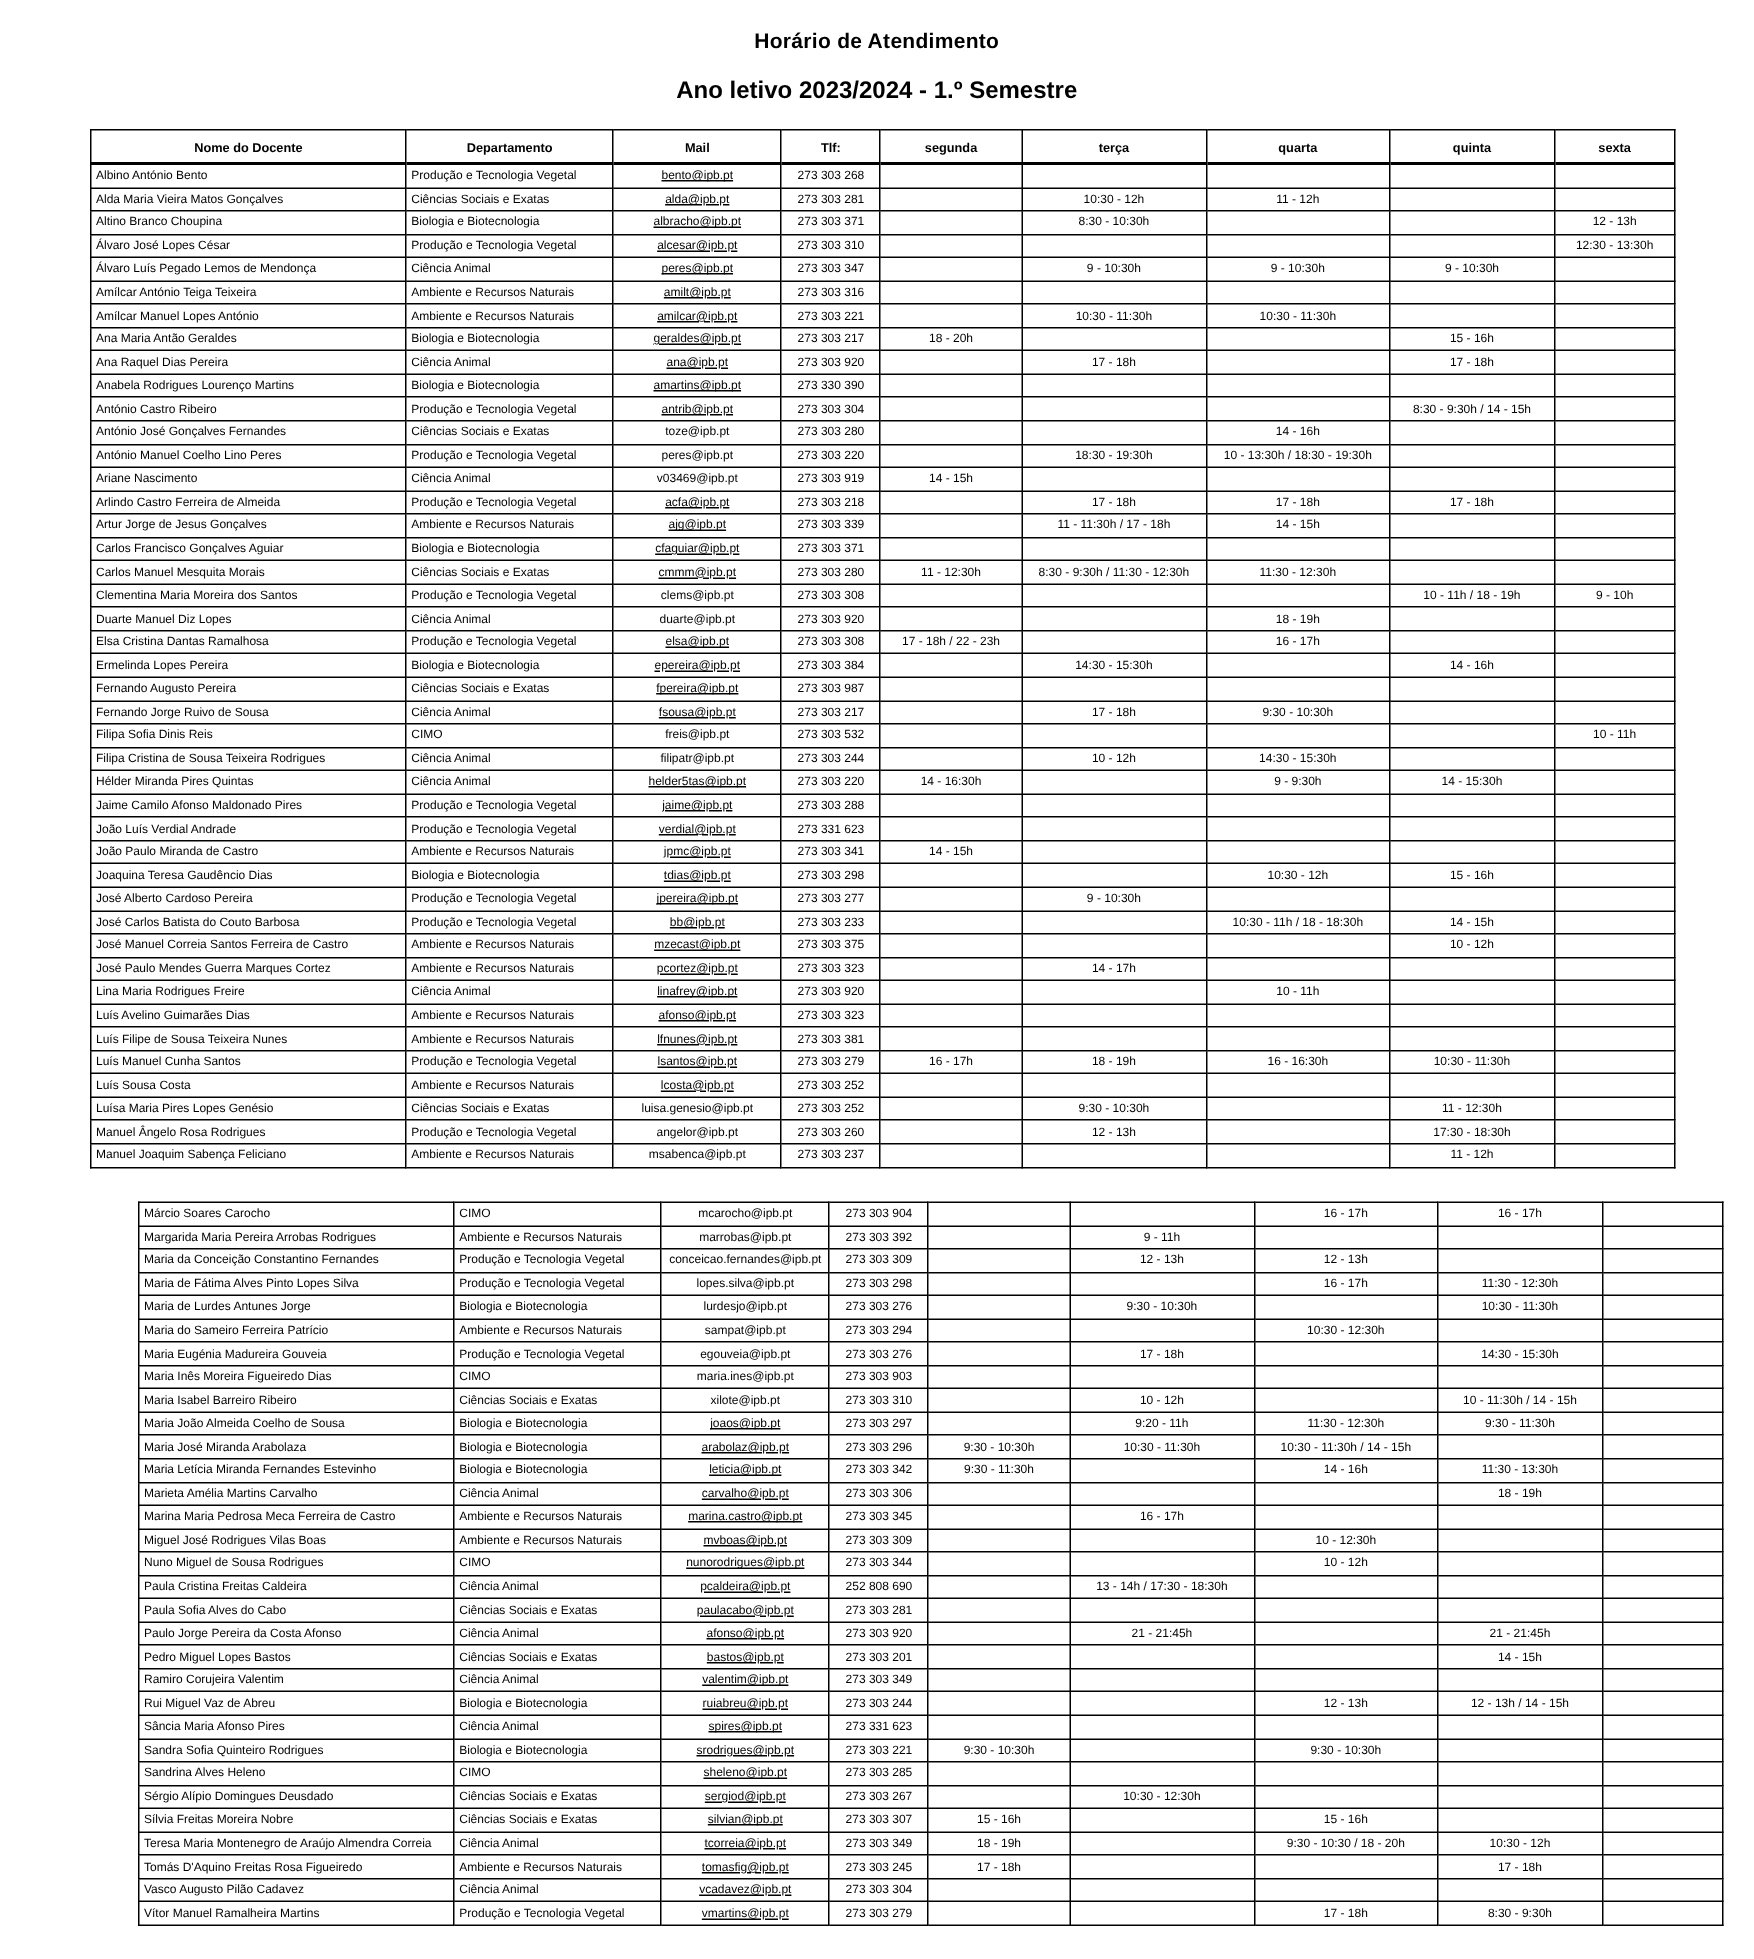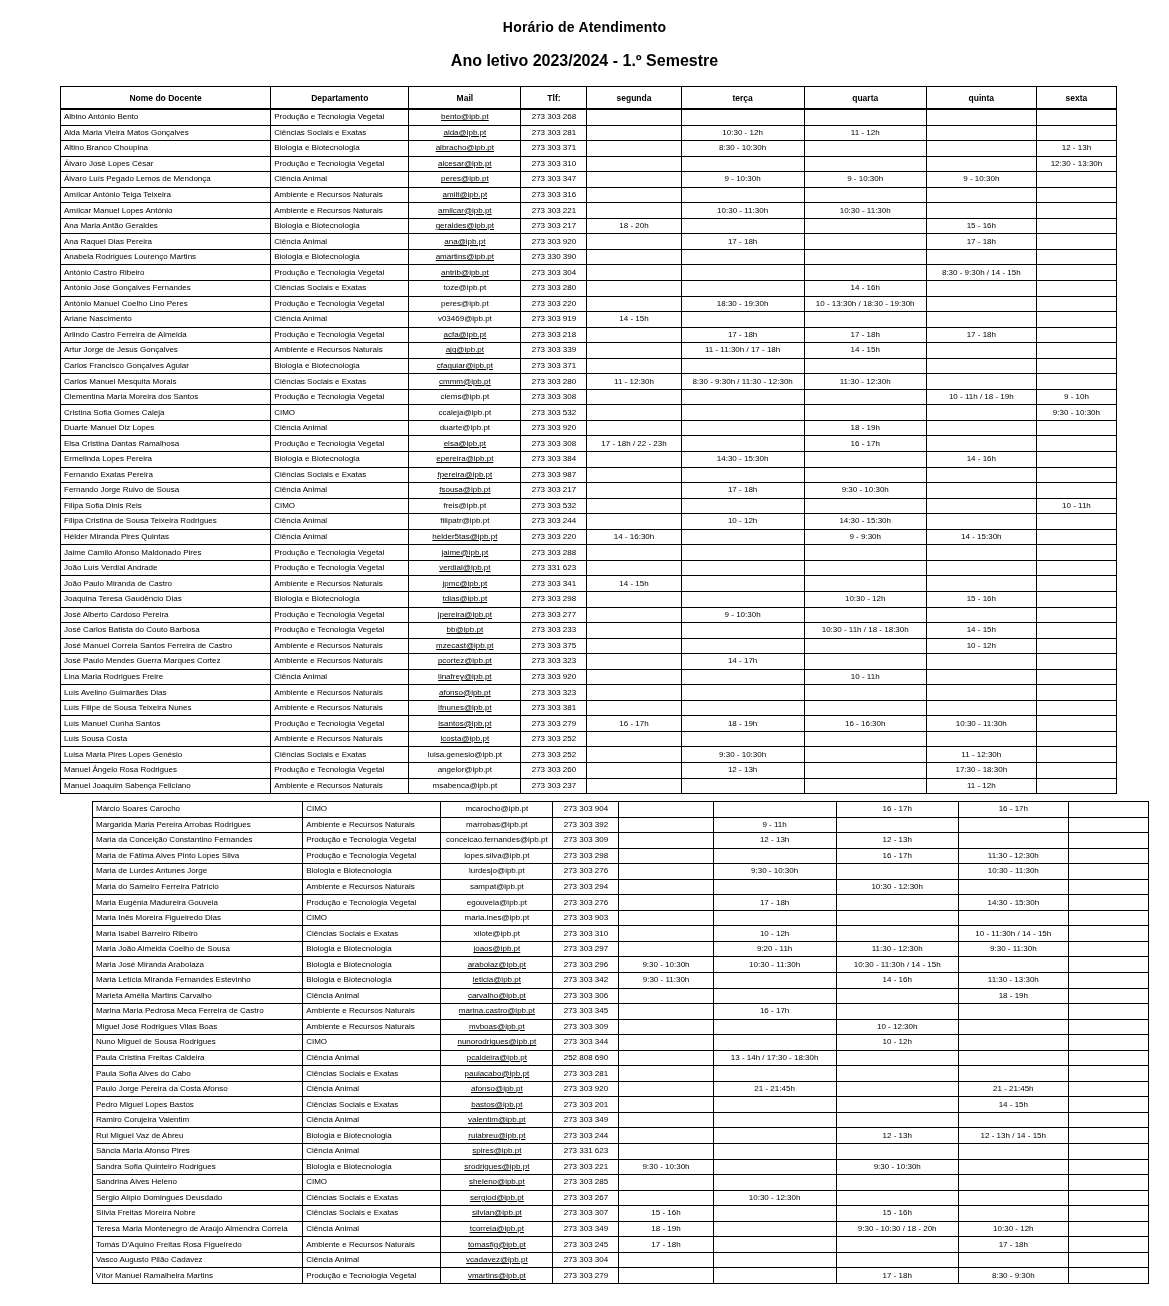--- a/index.html
+++ b/index.html
@@ -289,31 +289,20 @@
           <td class="left">Produção e Tecnologia Vegetal</td>
           <td class="center"><span class="mail-text">clems@ipb.pt</span></td>
           <td class="center">273 303 308</td>
           <td class="center"></td>
           <td class="center"></td>
           <td class="center"></td>
           <td class="center">10 - 11h / 18 - 19h</td>
           <td class="center">9 - 10h</td>
         </tr>
         <tr>
-          <td class="left">Cristina Sofia Gomes Caleja</td>
-          <td class="left">CIMO</td>
-          <td class="center"><span class="mail-text">ccaleja@ipb.pt</span></td>
-          <td class="center">273 303 532</td>
-          <td class="center"></td>
-          <td class="center"></td>
-          <td class="center"></td>
-          <td class="center"></td>
-          <td class="center">9:30 - 10:30h</td>
-        </tr>
-        <tr>
           <td class="left">Duarte Manuel Diz Lopes</td>
           <td class="left">Ciência Animal</td>
           <td class="center"><span class="mail-text">duarte@ipb.pt</span></td>
           <td class="center">273 303 920</td>
           <td class="center"></td>
           <td class="center"></td>
           <td class="center">18 - 19h</td>
           <td class="center"></td>
           <td class="center"></td>
         </tr>
@@ -333,21 +322,21 @@
           <td class="left">Biologia e Biotecnologia</td>
           <td class="center"><span class="mail-link">epereira@ipb.pt</span></td>
           <td class="center">273 303 384</td>
           <td class="center"></td>
           <td class="center">14:30 - 15:30h</td>
           <td class="center"></td>
           <td class="center">14 - 16h</td>
           <td class="center"></td>
         </tr>
         <tr>
-          <td class="left">Fernando Exatas Pereira</td>
+          <td class="left">Fernando Augusto Pereira</td>
           <td class="left">Ciências Sociais e Exatas</td>
           <td class="center"><span class="mail-link">fpereira@ipb.pt</span></td>
           <td class="center">273 303 987</td>
           <td class="center"></td>
           <td class="center"></td>
           <td class="center"></td>
           <td class="center"></td>
           <td class="center"></td>
         </tr>
         <tr>

